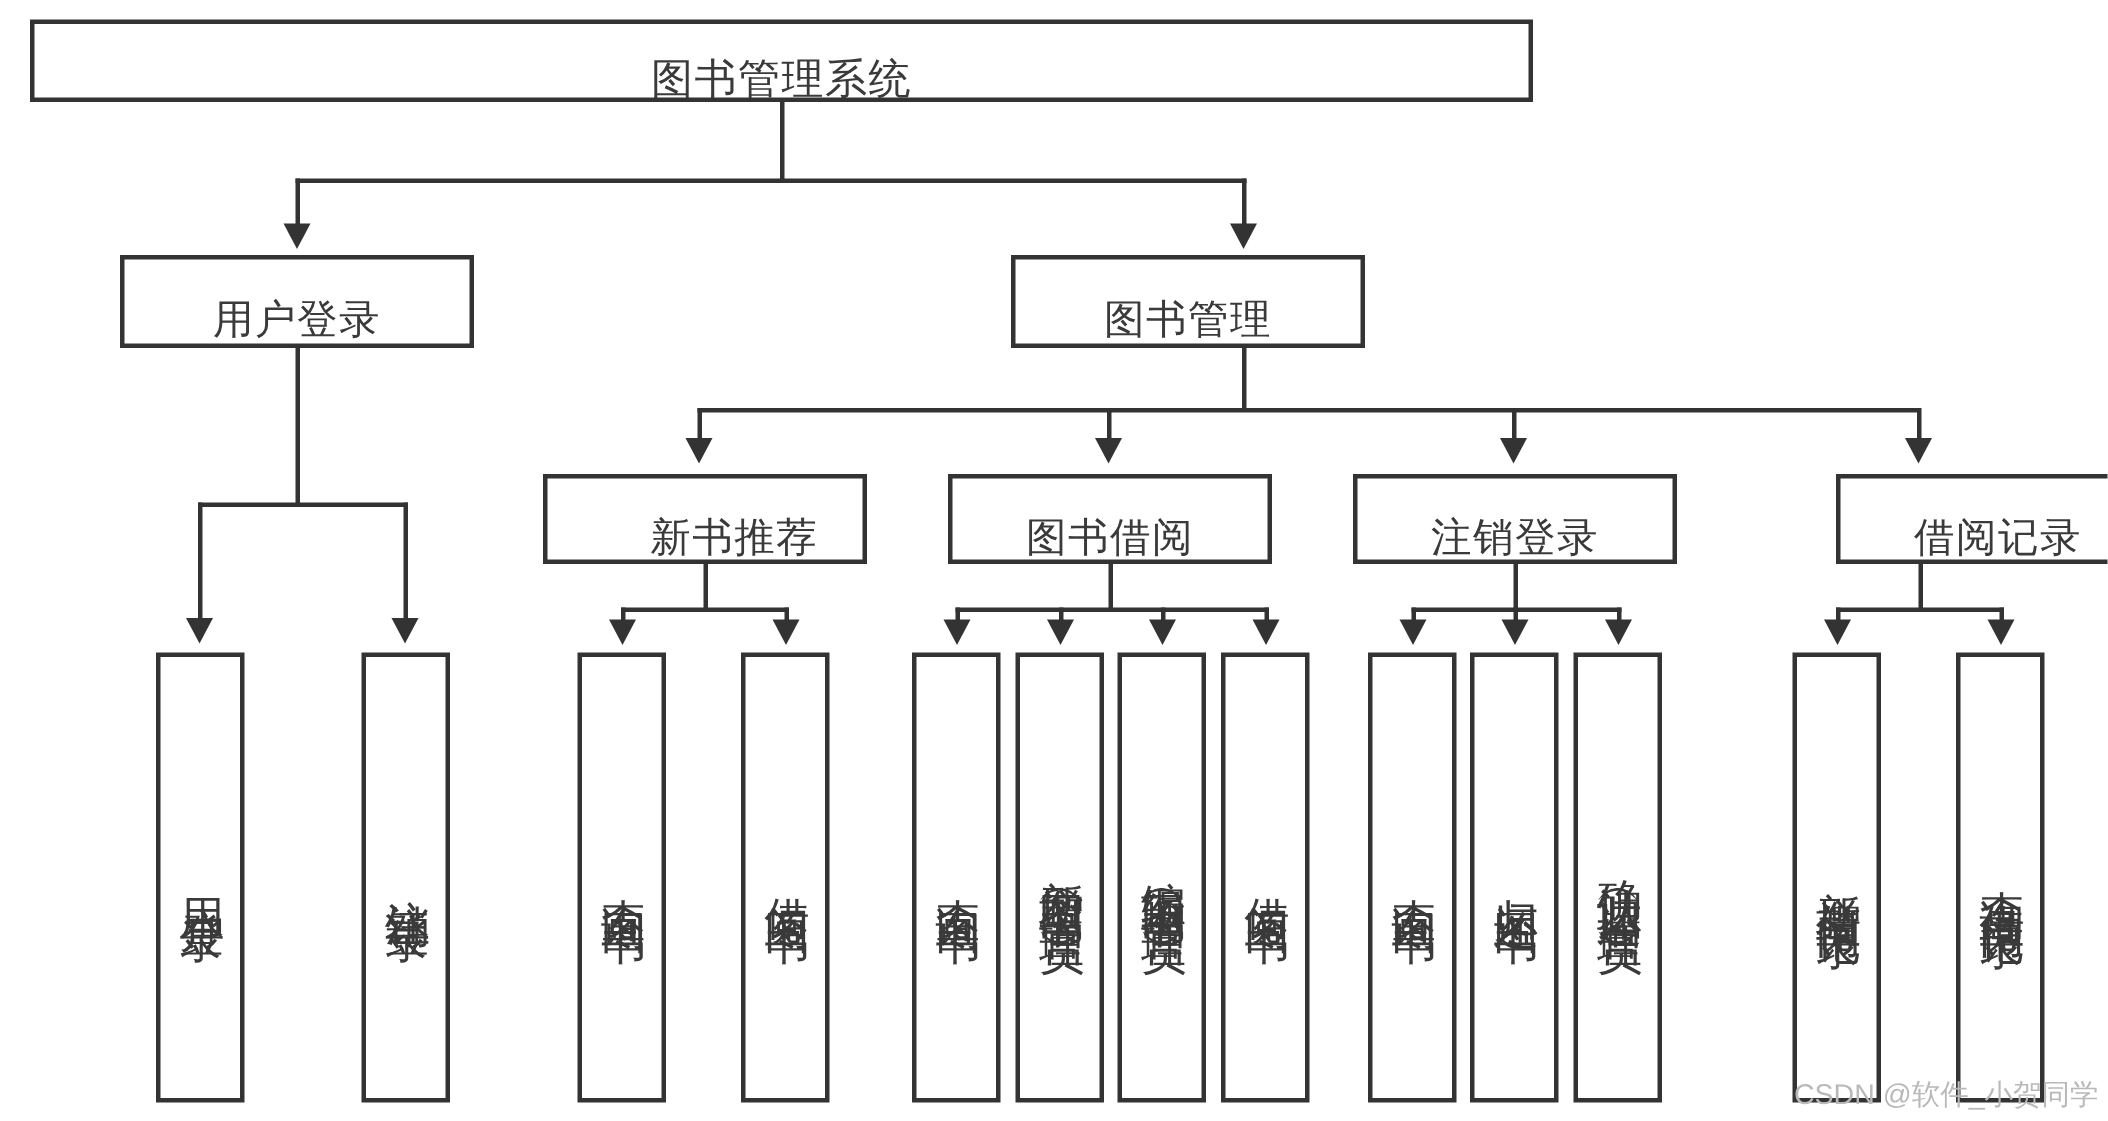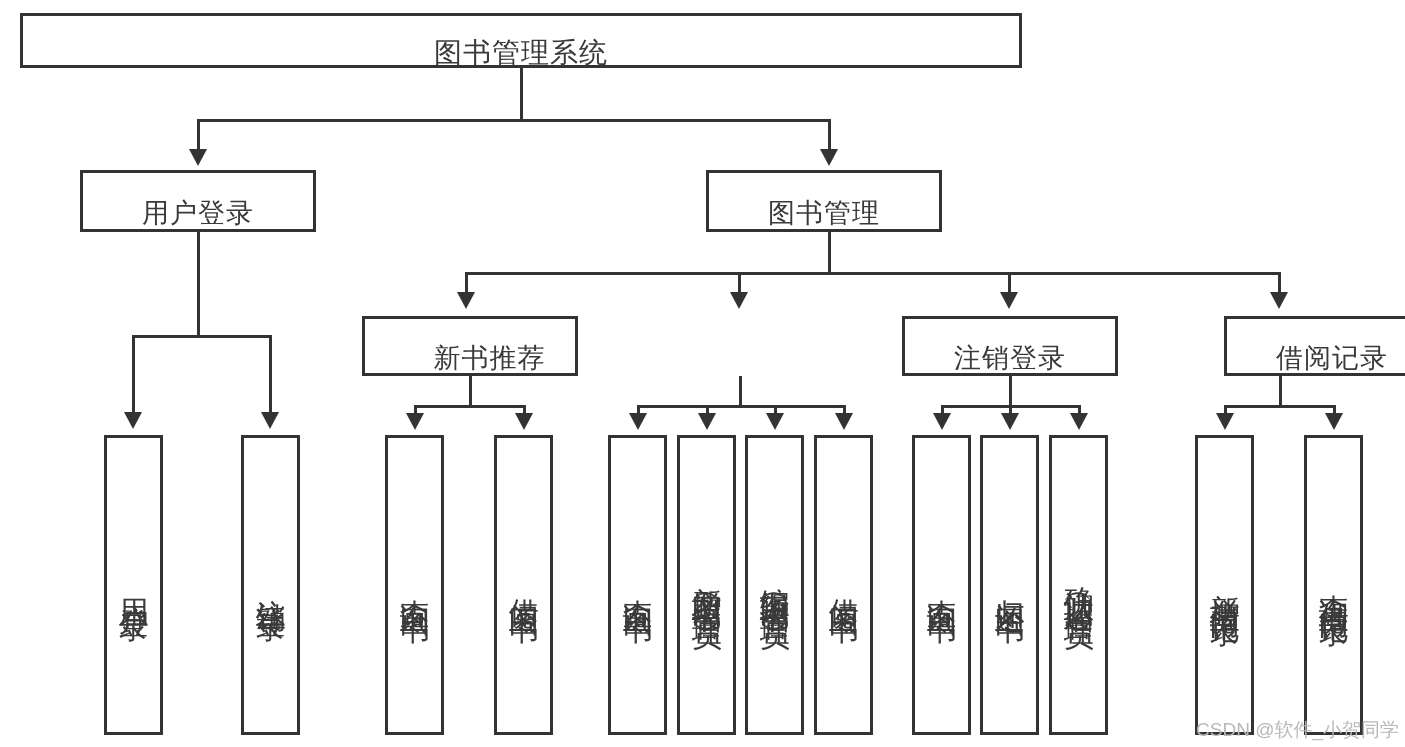--- a/index.html
+++ b/index.html
@@ -92,21 +92,21 @@
   <div class="ln vln" style="left:197px;top:119px;height:32px;"></div>
   <div class="arrow" style="left:189px;top:149px;"></div>
 
   <div class="ln vln" style="left:828px;top:119px;height:32px;"></div>
   <div class="arrow" style="left:820px;top:149px;"></div>
 
   <div class="node h" style="left:80px;top:170px;width:236px;height:62px;">
     <span class="txt">用户登录</span>
   </div>
 
-  <div class="node h" style="left:706px;top:170px;width:236px;height:62px;">
+  <div class="node h" style="left:674px;top:170px;width:236px;height:62px;">
     <span class="txt">图书管理</span>
   </div>
 
   <div class="ln vln" style="left:197px;top:232px;height:104px;"></div>
   <div class="ln hln" style="left:132px;top:335px;width:140px;"></div>
   <div class="ln vln" style="left:132px;top:335px;height:80px;"></div>
   <div class="arrow" style="left:124px;top:412px;"></div>
   <div class="ln vln" style="left:269px;top:335px;height:80px;"></div>
   <div class="arrow" style="left:261px;top:412px;"></div>
 
@@ -117,20 +117,23 @@
   <div class="ln vln" style="left:738px;top:272px;height:22px;"></div>
   <div class="arrow" style="left:730px;top:292px;"></div>
   <div class="ln vln" style="left:1008px;top:272px;height:22px;"></div>
   <div class="arrow" style="left:1000px;top:292px;"></div>
   <div class="ln vln" style="left:1278px;top:272px;height:22px;"></div>
   <div class="arrow" style="left:1270px;top:292px;"></div>
 
   <div class="node h" style="left:362px;top:316px;width:216px;height:60px;padding-left:39px;">
     <span class="txt">新书推荐</span>
   </div>
+  <div class="node h" style="left:632px;top:316px;width:216px;height:60px;">
+    <span class="txt">图书借阅</span>
+  </div>
   <div class="node h" style="left:902px;top:316px;width:216px;height:60px;">
     <span class="txt">注销登录</span>
   </div>
   <div class="node h" style="left:1224px;top:316px;width:216px;height:60px;">
     <span class="txt">借阅记录</span>
   </div>
 
   <div class="ln vln" style="left:469px;top:376px;height:32px;"></div>
   <div class="ln hln" style="left:414px;top:405px;width:112px;"></div>
   <div class="ln vln" style="left:414px;top:405px;height:12px;"></div>

